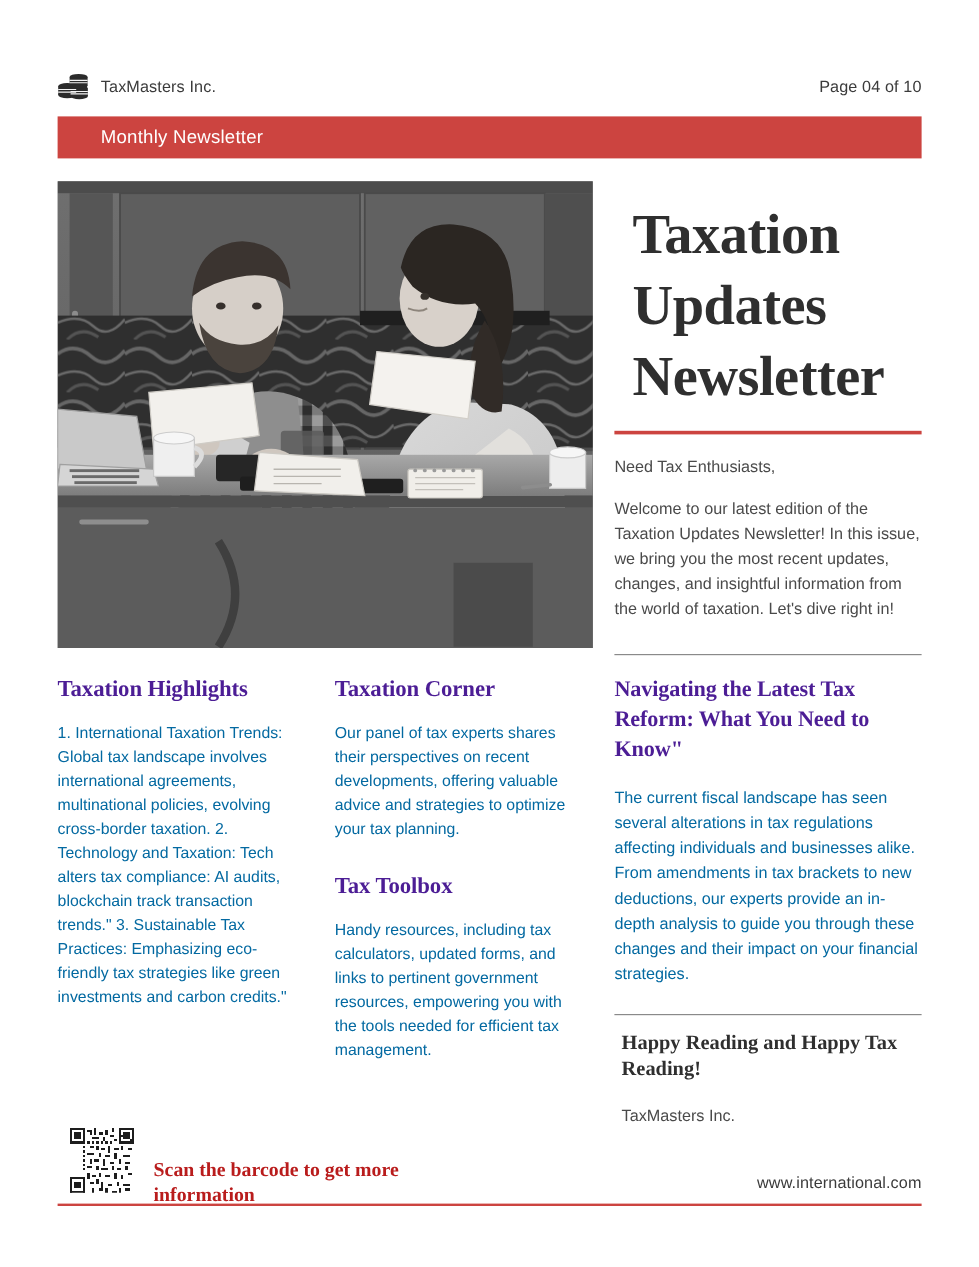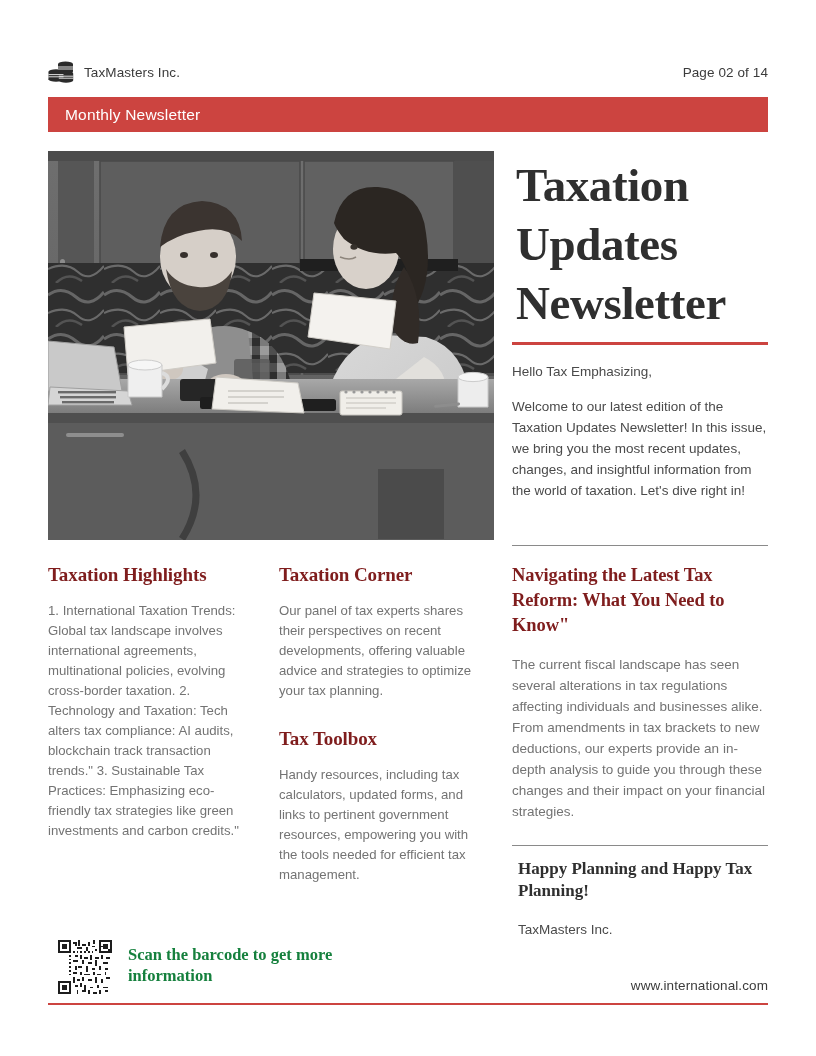--- a/index.html
+++ b/index.html
@@ -65,21 +65,21 @@
     top: 97px;
     width: 720px;
     height: 35px;
     background: #cc4440;
     display: flex;
     align-items: center;
   }
   .banner-title {
     color: #ffffff;
     font-size: 15.5px;
-    padding-left: 17px;
+    padding-left: 36px;
     letter-spacing: 0.2px;
   }
 
   
   .hero {
     position: absolute;
     left: 48px;
     top: 151px;
     width: 446px;
     height: 389px;
@@ -95,21 +95,21 @@
     top: 152px;
     width: 258px;
   }
   .masthead-title {
     font-family: "Liberation Serif", serif;
     font-weight: bold;
     font-size: 47px;
     line-height: 59px;
     color: #2f2f2f;
     letter-spacing: -0.4px;
-    margin: 4px;
+    margin: 15px;
   }
   .masthead-rule {
     margin-top: 9px;
     width: 256px;
     height: 3px;
     background: #cc4440;
   }
   .greeting {
     margin-top: 16px;
     font-size: 13.5px;
@@ -145,34 +145,34 @@
   }
   .col-left  { left: 48px;  top: 563px; width: 205px; }
   .col-mid   { left: 279px; top: 563px; width: 200px; }
   .col-right { left: 512px; top: 563px; width: 258px; }
 
   .col h2 {
     font-family: "Liberation Serif", serif;
     font-weight: bold;
     font-size: 19px;
     line-height: 24px;
-    color: #7f1d1d;
+    color: #4c1d95;
     margin: 0 0 14px 0;
     letter-spacing: -0.1px;
   }
   .col-right h2 {
     font-size: 18.5px;
     line-height: 25px;
     margin-bottom: 16px;
   }
   .col p {
     margin: 0;
     font-size: 13.2px;
     line-height: 20px;
-    color: #737373;
+    color: #0369a1;
   }
   .col-right p {
     font-size: 13.5px;
     line-height: 21px;
   }
   .block-gap { height: 26px; }
 
   
   .signoff {
     position: absolute;
@@ -200,27 +200,27 @@
     position: absolute;
     left: 58px;
     top: 940px;
     width: 54px;
     height: 54px;
   }
   .footer-qr svg { display: block; }
   .footer-scan {
     position: absolute;
     left: 128px;
-    top: 944px;
+    top: 964px;
     width: 230px;
     font-family: "Liberation Serif", serif;
     font-weight: bold;
     font-size: 16.5px;
     line-height: 21px;
-    color: #15803d;
+    color: #b91c1c;
   }
   .footer-url {
     position: absolute;
     right: 48px;
     top: 978px;
     font-size: 13.5px;
     color: #3b3b3b;
     letter-spacing: 0.1px;
   }
   .footer-rule {
@@ -257,21 +257,21 @@
           </g>
           <g stroke="#ffffff" stroke-width="0.9" fill="none" opacity="0.95">
             <path d="M10 6.0 H25 M10 8.0 H25"></path>
             <path d="M0.5 13.6 H15.5 M0.5 15.8 H15.5"></path>
             <path d="M10.8 15.2 H25.2 M10.8 17.2 H25.2"></path>
           </g>
         </svg>
       </span>
       <span class="brand-name">TaxMasters Inc.</span>
     </div>
-    <div class="page-num">Page 02 of 14</div>
+    <div class="page-num">Page 04 of 10</div>
   </div>
 
   <div class="banner">
     <span class="banner-title">Monthly Newsletter</span>
   </div>
 
   <div class="hero">
     <svg width="446" height="389" viewBox="0 0 446 389" xmlns="http://www.w3.org/2000/svg" aria-hidden="true">
       <defs>
         <linearGradient id="cab" x1="0" y1="0" x2="0" y2="1">
@@ -394,21 +394,21 @@
       <rect x="386" y="254" width="26" height="3" rx="1.5" fill="#8d8d8d" transform="rotate(-6 386 254)"></rect>
 
       <path d="M134 300 q28 44 0 88" stroke="#3f3f3f" stroke-width="7" fill="none"></path>
       <path d="M330 318 h66 v70 h-66 z" fill="#4b4b4b"></path>
     </svg>
   </div>
 
   <div class="masthead">
     <h1 class="masthead-title">Taxation Updates Newsletter</h1>
     <div class="masthead-rule"></div>
-    <p class="greeting">Hello Tax Emphasizing,</p>
+    <p class="greeting">Need Tax Enthusiasts,</p>
     <p class="intro">Welcome to our latest edition of the Taxation Updates Newsletter! In this issue, we bring you the most recent updates, changes, and insightful information from the world of taxation. Let's dive right in!</p>
   </div>
 
   <div class="rule-grey rule-right-1"></div>
   <div class="rule-grey rule-right-2"></div>
 
   <div class="col col-left">
     <h2>Taxation Highlights</h2>
     <p>1. International Taxation Trends: Global tax landscape involves international agreements, multinational policies, evolving cross-border taxation.
 2. Technology and Taxation: Tech alters tax compliance: AI audits, blockchain track transaction trends."
@@ -422,21 +422,21 @@
     <h2>Tax Toolbox</h2>
     <p>Handy resources, including tax calculators, updated forms, and links to pertinent government resources, empowering you with the tools needed for efficient tax management.</p>
   </div>
 
   <div class="col col-right">
     <h2>Navigating the Latest Tax Reform: What You Need to Know"</h2>
     <p>The current fiscal landscape has seen several alterations in tax regulations affecting individuals and businesses alike. From amendments in tax brackets to new deductions, our experts provide an in-depth analysis to guide you through these changes and their impact on your financial strategies.</p>
   </div>
 
   <div class="signoff">
-    <h3>Happy Planning and Happy Tax Planning!</h3>
+    <h3>Happy Reading and Happy Tax Reading!</h3>
     <p>TaxMasters Inc.</p>
   </div>
 
   <div class="footer-qr">
     <svg width="54" height="54" viewBox="0 0 29 29" xmlns="http://www.w3.org/2000/svg" shape-rendering="crispEdges">
       <rect width="29" height="29" fill="#ffffff"></rect>
       <g fill="#1d1d1d">
 
         <rect x="0" y="0" width="7" height="1"></rect>
           <rect x="0" y="6" width="7" height="1"></rect>

